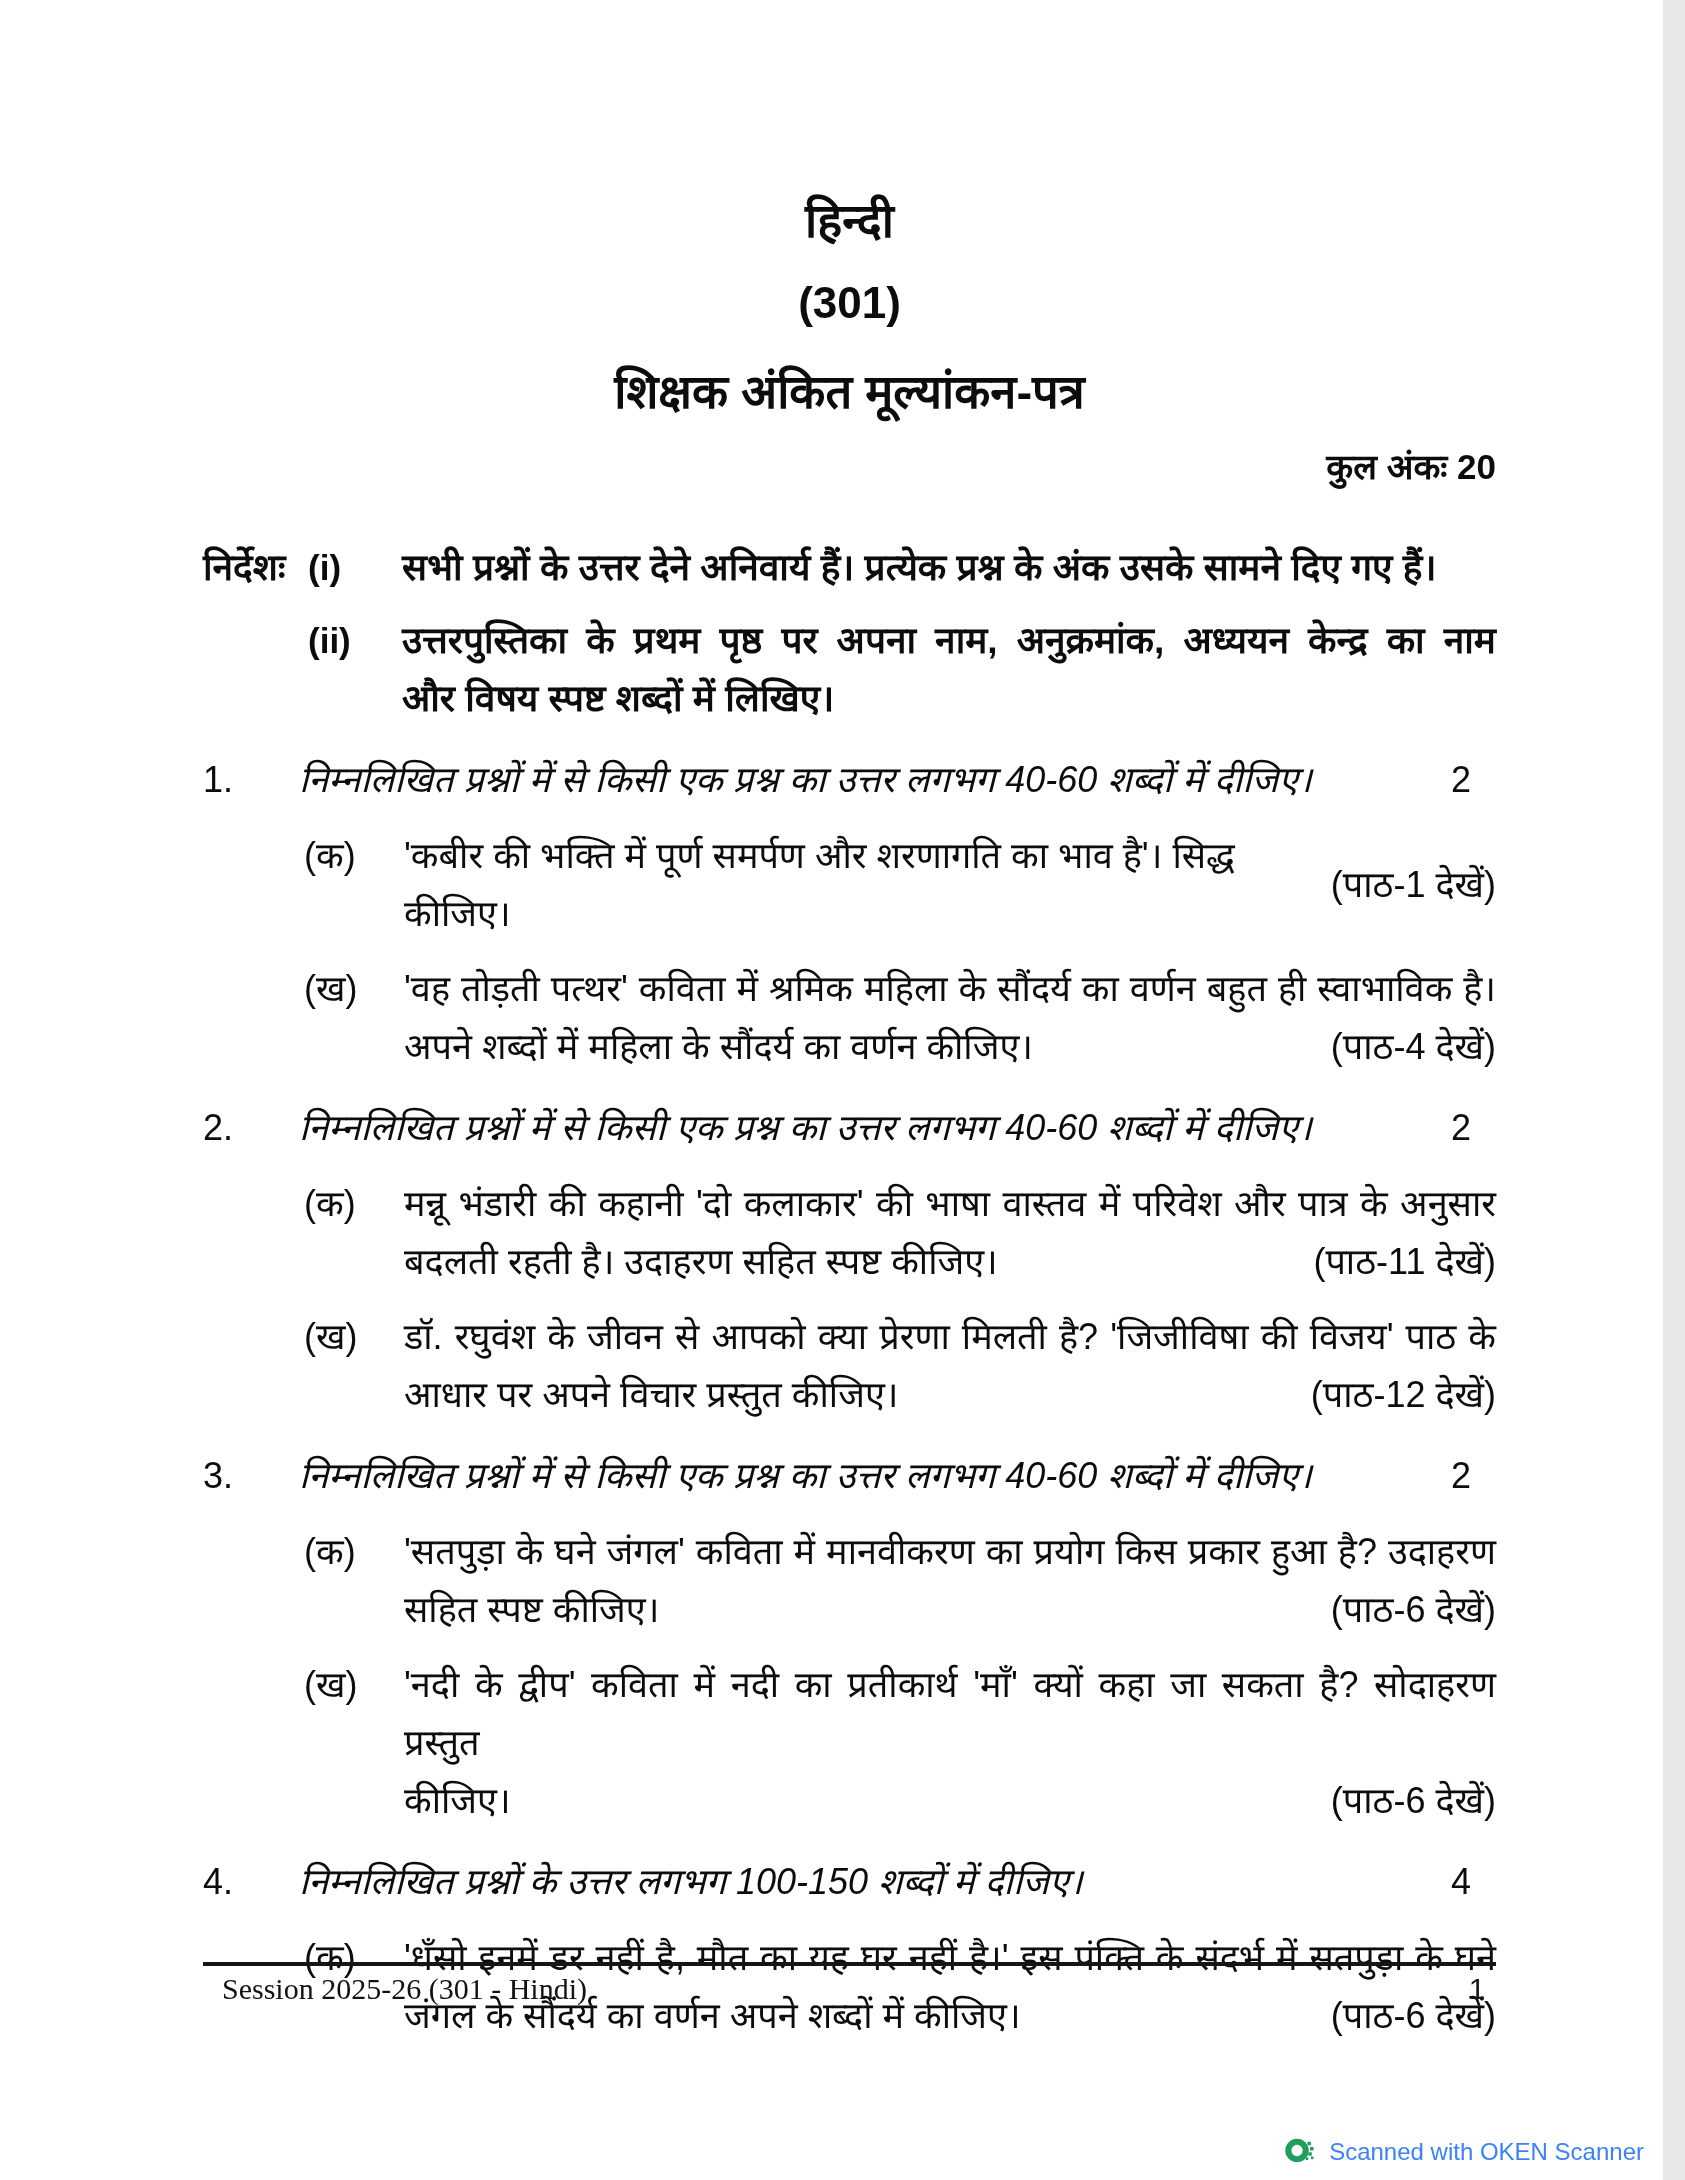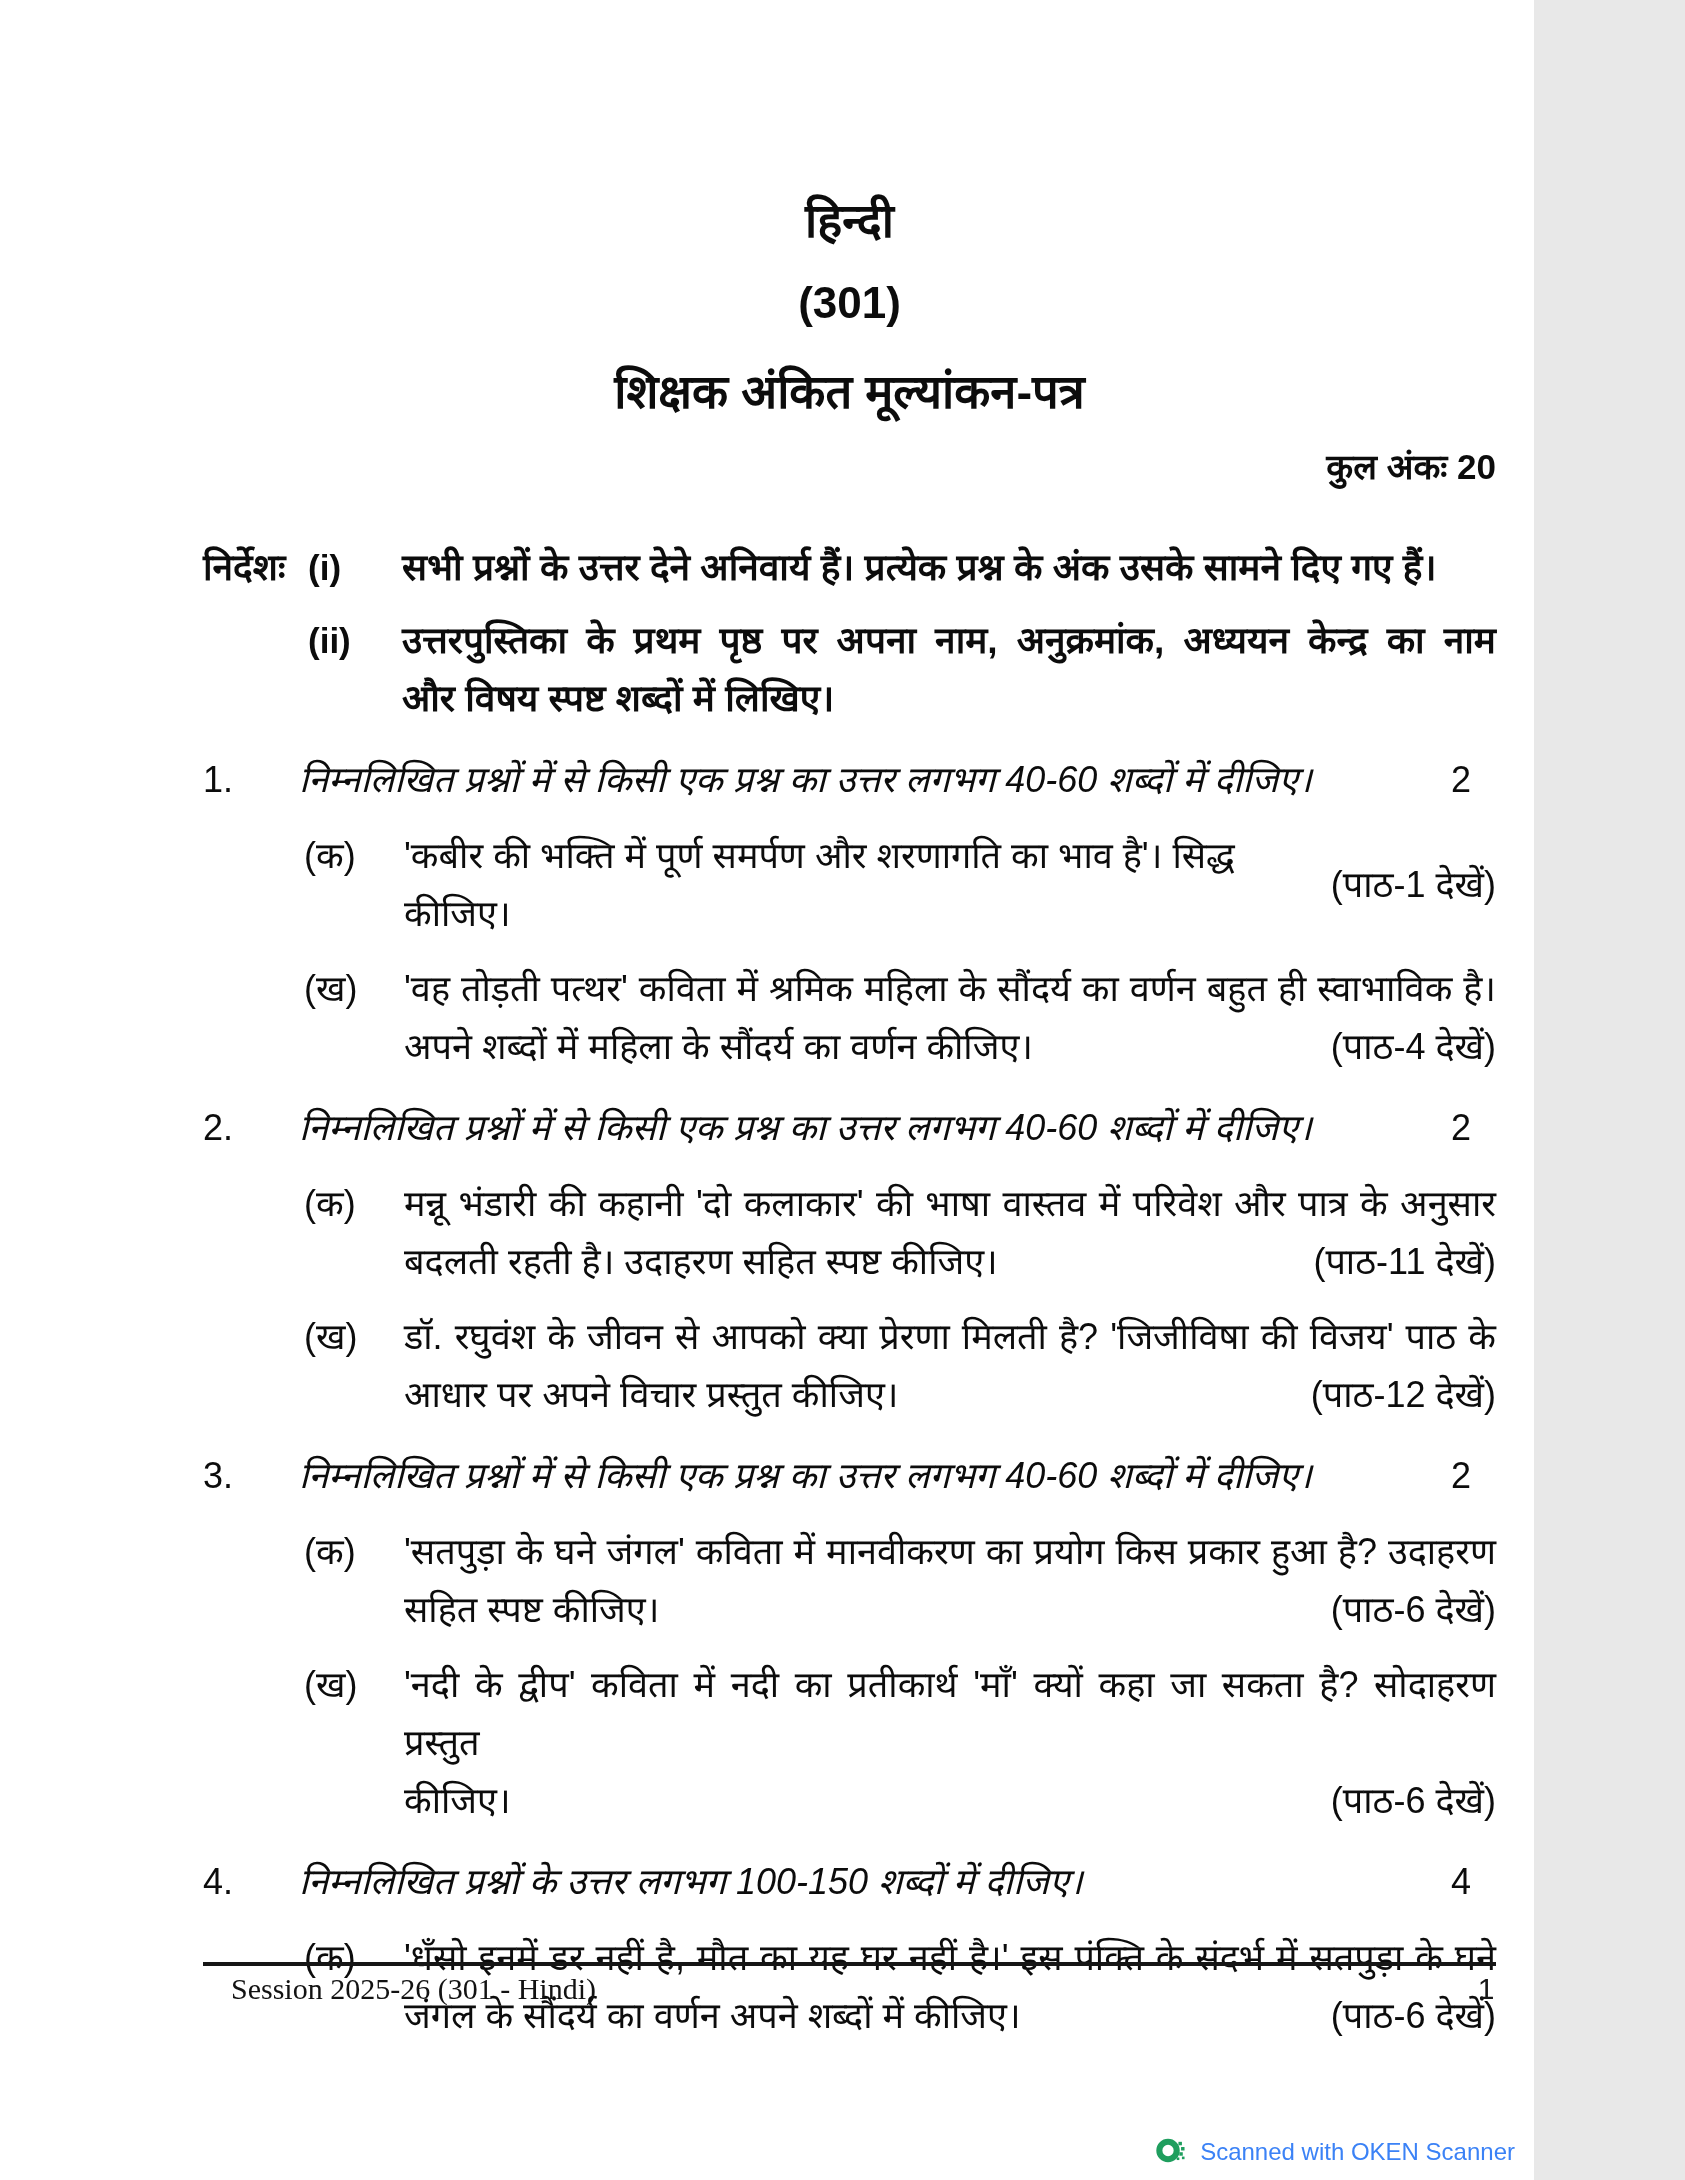--- a/index.html
+++ b/index.html
@@ -1,18 +1,18 @@
 <!DOCTYPE html>
 <html style="font-size:14px"><head>
 <meta charset="utf-8">
 <style>
   html,body{margin:0;padding:0;background:#e8e8e8;}
   .page{
     position:relative;
-    width:1534px;height:2180px;
+    width:1663px;height:2180px;
     background:#ffffff;
     font-family:"Liberation Sans", sans-serif;
     color:#0c0c0c;
     overflow:hidden;
   }
   .content{
     position:absolute;
     left:203px;top:179px;
     width:1293px;
   }
@@ -59,21 +59,21 @@
     display:flex; justify-content:space-between;
     line-height:58px; min-height:58px;align-items:center;
   }
   .part-ref{ white-space:nowrap; padding-left:26px; }
   
   .footer-rule{
     position:absolute; left:203px; top:1962px;
     width:1293px; height:4.4px; background:#161616;
   }
   .footer-bar{
-    position:absolute; left:212px; top:1972px; width:1293px;
+    position:absolute; left:203px; top:1972px; width:1293px;
     display:flex; justify-content:space-between; align-items:flex-start;
   }
   .footer-session{
     font-family:"Liberation Serif", serif;
     font-size:30px; color:#121212; padding-left:19px;
   }
   .footer-page{
     font-size:30px; color:#161616; padding-right:10.5px;
   }
   

